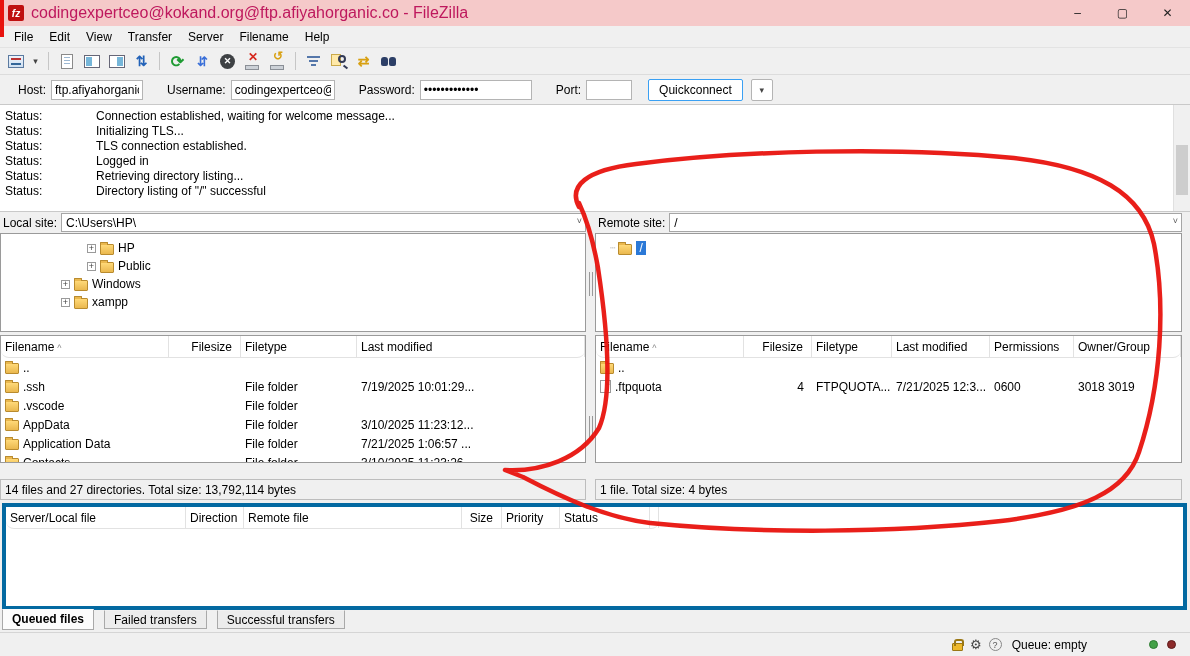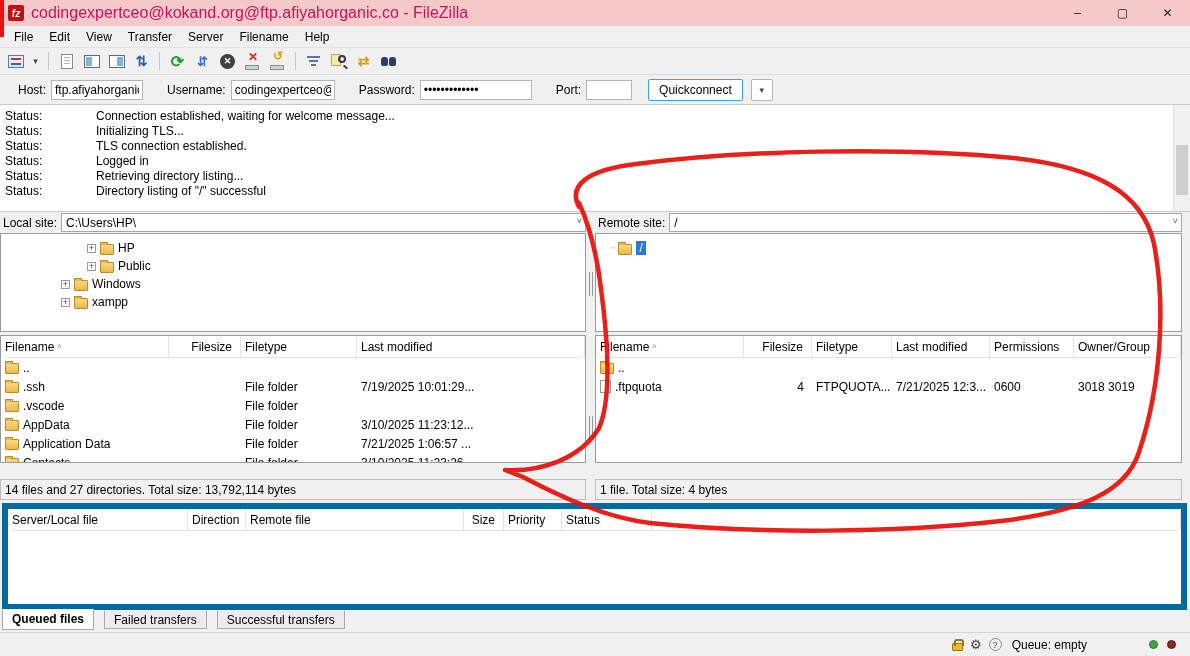--- a/index.html
+++ b/index.html
@@ -97,21 +97,21 @@
   .lrow .c { padding:0 4px; white-space:nowrap; overflow:hidden; }
   .cell-name { display:flex; align-items:center; gap:4px; }
   .num { text-align:right; padding-right:8px !important; }
   .partial { height:7px; overflow:hidden; }
   .sortmark { color:#888; font-size:9px; margin-left:3px; }
 
   .panel-status { height:21px; margin-top:16px; background:#f0f0f0; border:1px solid #bdbdbd; display:flex; align-items:center; padding-left:4px; white-space:nowrap; overflow:hidden; }
 
   
   .queuewrap { height:110px; padding:3px 3px 0 2px; display:flex; flex-direction:column; }
-  .queue-box { flex:1; background:#fff; border:6px solid #0369a1; display:flex; flex-direction:column; overflow:hidden; }
+  .queue-box { flex:1; background:#fff; border:4px solid #0369a1; display:flex; flex-direction:row; overflow:hidden; }
   .grid-queue { grid-template-columns:180px 58px 218px 40px 58px 90px 1fr; }
   .queue-body { flex:1; background:#fff; }
 
   
   .tabsrow { height:22px; background:#f0f0f0; display:flex; align-items:flex-start; padding-left:2px; gap:10px; }
   .tab { height:19px; padding:2px 9px 0 9px; border:1px solid #a9a9a9; border-top:1px solid #f0f0f0; background:#ececec; }
   .tab.active { background:#fcfcfc; font-weight:bold; height:21px; border-top:1px solid #fcfcfc; margin-top:-1px; }
 
   
   .statusbar { height:24px; background:#f0f0f0; border-top:1px solid #d5d5d5; display:flex; align-items:center; justify-content:flex-end; padding-right:14px; gap:7px; }

